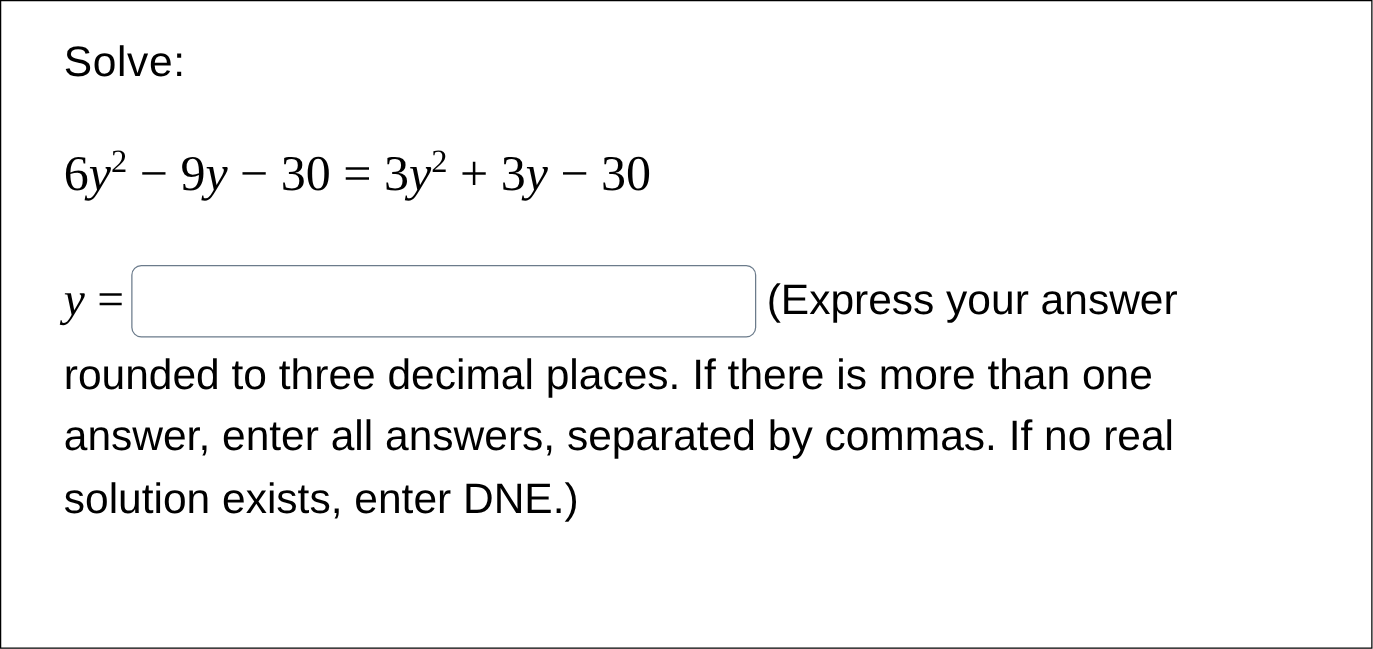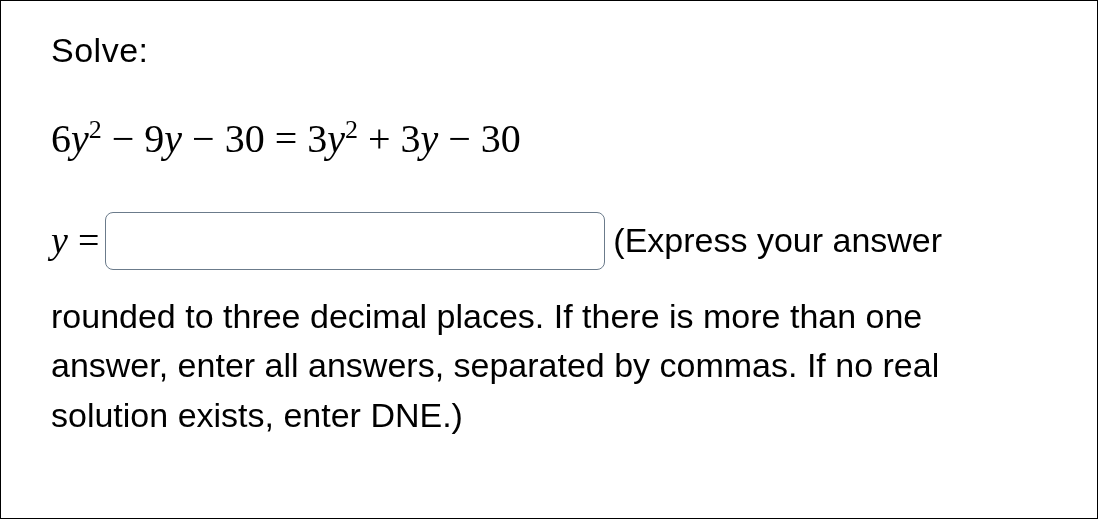--- a/index.html
+++ b/index.html
@@ -63,21 +63,21 @@
       margin-right: 8px;
     }
     .answer-hint {
       font-family: 'Trebuchet MS', 'Segoe UI', sans-serif;
       font-size: 34px;
     }
     .hint-continued {
       font-family: 'Trebuchet MS', 'Segoe UI', sans-serif;
       font-size: 34px;
       line-height: 1.45;
-      margin-top: 22px;
+      margin-top: 6px;
     }
   </style>
 </head>
 <body>
 
 <div class="prompt-label">Solve:</div>
 
 <div class="equation">
   <span>6</span><span style="font-style:italic">y</span><sup>2</sup><span> − 9</span><span style="font-style:italic">y</span><span> − 30</span><span> = </span><span>3</span><span style="font-style:italic">y</span><sup>2</sup><span> + 3</span><span style="font-style:italic">y</span><span> − 30</span>
 </div>

